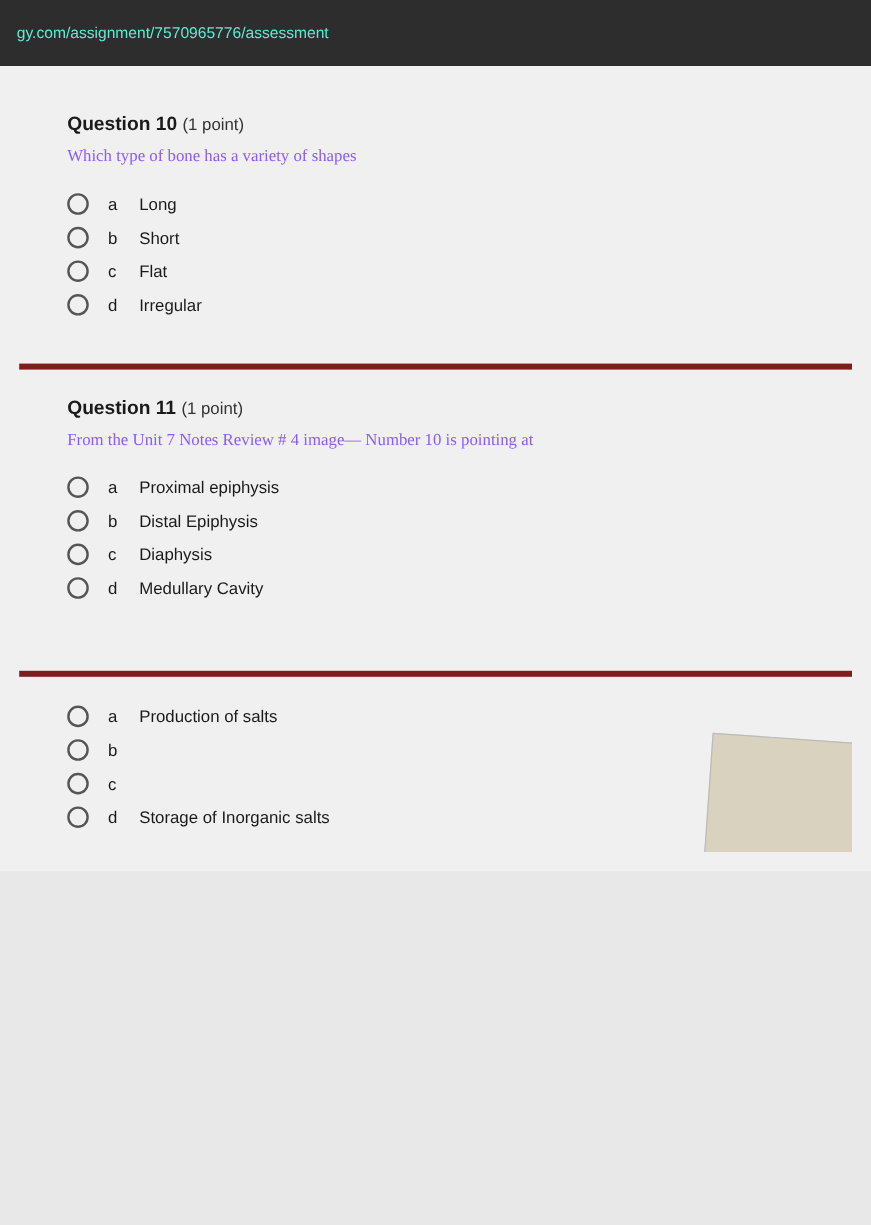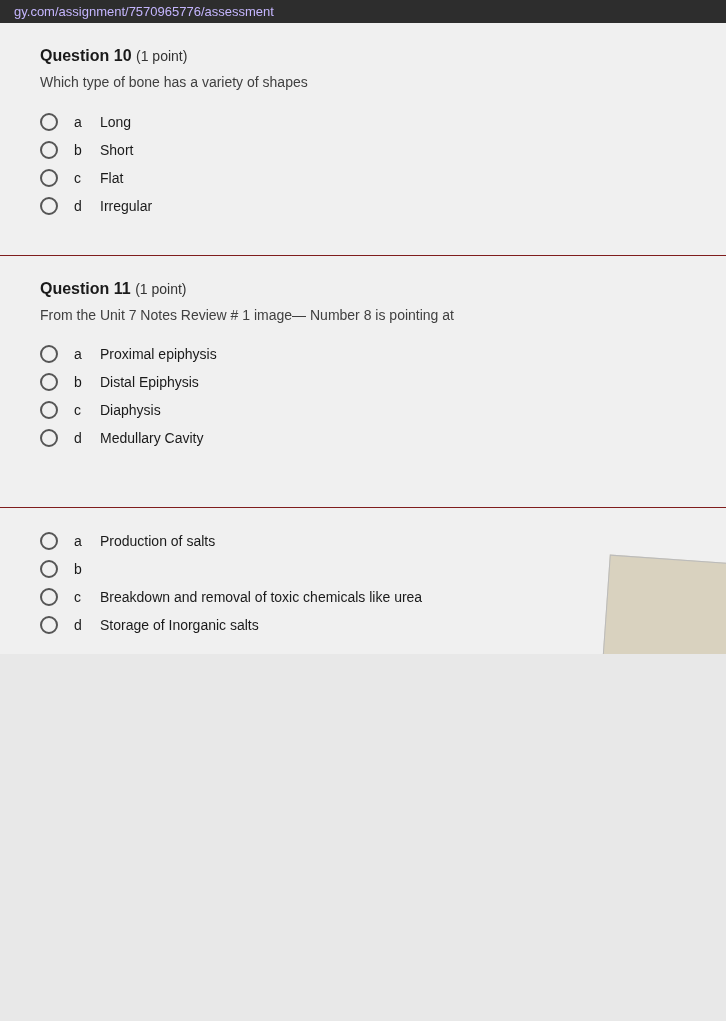--- a/index.html
+++ b/index.html
@@ -11,58 +11,59 @@
     body {
       font-family: Arial, sans-serif;
       background-color: #e8e8e8;
       width: 726px;
       min-height: 1021px;
       overflow-x: hidden;
     }
 
     .browser-bar {
       background-color: #2d2d2d;
-      color: #c4b5fd;
-      padding: 4px 14px;
+      color: #5eead4;
+      padding: 20px 14px;
       font-size: 13px;
       font-family: Arial, sans-serif;
     }
 
     .content-area {
       background-color: #f0f0f0;
-      padding: 0;
+      padding: 16px;
     }
 
     .question-block {
       background-color: #f0f0f0;
       padding: 24px 40px 20px 40px;
     }
 
     .question-block + .question-block {
-      border-top: 1px solid #7f1d1d;
+      border-top: 5px solid #7f1d1d;
     }
 
     .question-title {
       font-size: 16px;
       font-weight: bold;
       color: #1a1a1a;
       margin-bottom: 8px;
     }
 
     .question-title .point-info {
       font-weight: normal;
       font-size: 14px;
       color: #333333;
     }
 
     .question-text {
       font-size: 14px;
-      color: #404040;
+      color: #8b5cf6;
       margin-bottom: 20px;
       line-height: 1.4;
+      font-family: Liberation Serif, serif;
     }
 
     .options-list {
       list-style: none;
       padding: 0;
       display: flex;
       flex-direction: column;
       gap: 10px;
     }
 
@@ -150,21 +151,21 @@
       </li>
     </ul>
     <div class="spacer"></div>
   </div>
 
   <div class="question-block">
     <div class="question-title">
       <span>Question 11</span>
       <span class="point-info"> (1 point)</span>
     </div>
-    <div class="question-text">From the Unit 7 Notes Review # 1 image— Number 8 is pointing at</div>
+    <div class="question-text">From the Unit 7 Notes Review # 4 image— Number 10 is pointing at</div>
     <ul class="options-list">
       <li class="option-item">
         <input type="radio" name="q11" class="option-radio" style="">
         <span class="option-letter">a</span>
         <span class="option-text">Proximal epiphysis</span>
       </li>
       <li class="option-item">
         <input type="radio" name="q11" class="option-radio" style="">
         <span class="option-letter">b</span>
         <span class="option-text">Distal Epiphysis</span>
@@ -191,21 +192,20 @@
         <span class="option-letter">a</span>
         <span class="option-text">Production of salts</span>
       </li>
       <li class="option-item">
         <input type="radio" name="q12" class="option-radio" style="">
         <span class="option-letter">b</span>
       </li>
       <li class="option-item">
         <input type="radio" name="q12" class="option-radio" style="">
         <span class="option-letter">c</span>
-        <span class="option-text">Breakdown and removal of toxic chemicals like urea</span>
       </li>
       <li class="option-item">
         <input type="radio" name="q12" class="option-radio" style="">
         <span class="option-letter">d</span>
         <span class="option-text">Storage of Inorganic salts</span>
       </li>
     </ul>
 
     <div style="position:absolute; right:-10px; bottom:-10px; width:130px; height:105px; background: rgba(210,200,175,0.75); transform: rotate(4deg); border:1px solid #bbb;"></div>
   </div>

